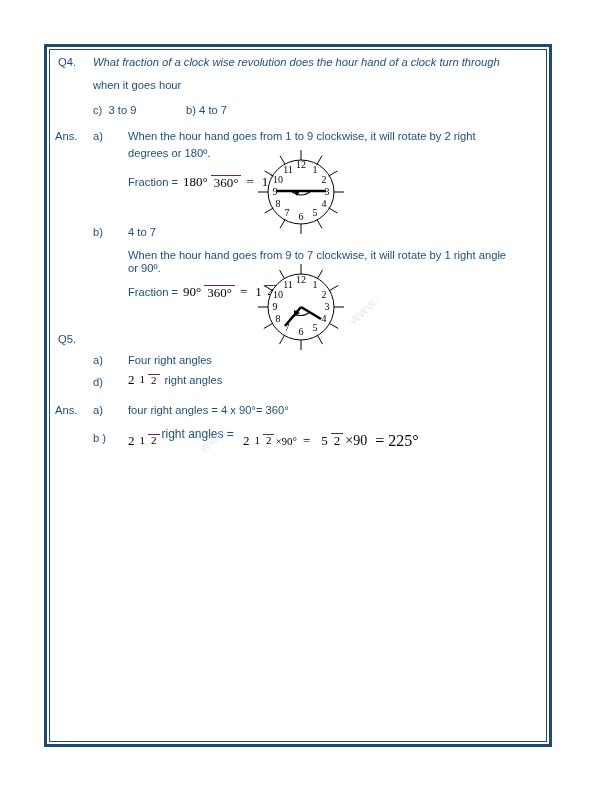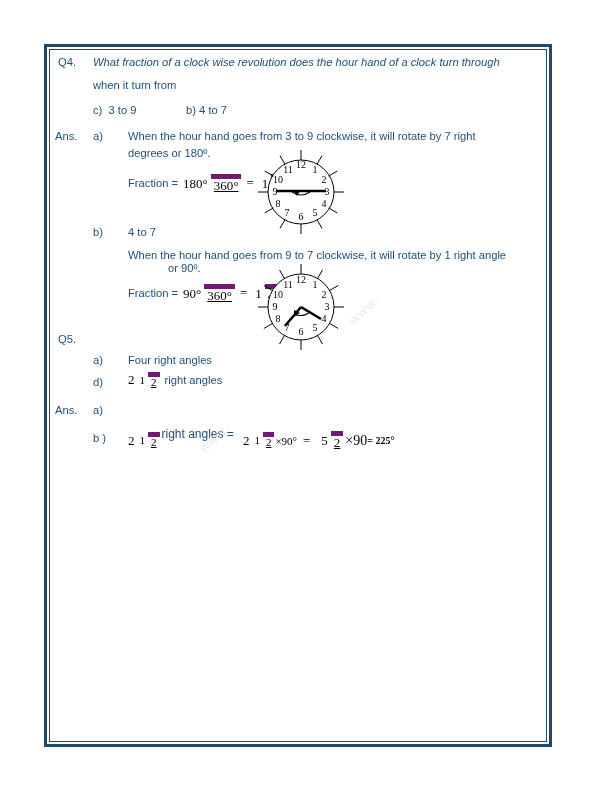--- a/index.html
+++ b/index.html
@@ -64,21 +64,21 @@
     align-items: center;
   }
   .frac {
     display: inline-flex;
     align-items: center;
     vertical-align: middle;
     margin: 0 2px;
     line-height: 1.06;
   }
   .frac > .num { padding: 0 3px; }
-  .frac > .den { padding: 0 3px; border-top: 5px solid #701a75; text-decoration: underline; }
+  .frac > .den { padding: 0 3px; border-top: 1px solid #701a75; }
   .mixed {
     display: inline-flex;
     align-items: center;
   }
   .mixed .whole { margin-right: 1px; }
   .mixed .frac { font-size: 11px; margin: 0 1px; }
 
   
   .clock { position: absolute; }
 
@@ -100,28 +100,28 @@
 <body>
 
 <div id="page-frame">
   <div id="page-frame-inner"></div>
 </div>
 
 <div id="content" style="position:absolute;left:44px;top:44px;">
 
   <div class="txt" style="left:14px; top:10px;">Q4.</div>
   <div class="txt" style="left:49px; top:10px;font-style:italic;">What fraction of a clock wise revolution does the hour hand of a clock turn through</div>
-  <div class="txt" style="left:49px; top:33px;">when it turn from</div>
+  <div class="txt" style="left:49px; top:33px;">when it goes hour</div>
 
   <div class="txt" style="left:49px; top:58px;">c)  3 to 9</div>
   <div class="txt" style="left:142px; top:58px;">b) 4 to 7</div>
 
   <div class="txt" style="left:11px; top:84px;">Ans.</div>
   <div class="txt" style="left:49px; top:84px;">a)</div>
-  <div class="txt" style="left:84px; top:84px;">When the hour hand goes from 3 to 9 clockwise, it will rotate by 7 right</div>
+  <div class="txt" style="left:84px; top:84px;">When the hour hand goes from 1 to 9 clockwise, it will rotate by 2 right</div>
   <div class="txt" style="left:84px; top:101px;">degrees or 180º.</div>
 
   <div class="math" style="left:84px; top:130px;">
     <span style="font-family:'Liberation Sans',sans-serif;font-size:11.2px;color:#1f4e79;">Fraction =</span>
     <span class="frac">
       <span class="num">180°</span>
       <span class="den">360°</span>
     </span>
     <span style="margin:0 3px;">=</span>
     <span class="frac">
@@ -163,21 +163,21 @@
       </g>
       <line x1="22" y1="45" x2="72" y2="45" stroke="#000000" stroke-width="2.4"></line>
       <path d="M 38 46 Q 47 52 56 46" fill="none" stroke="#000000" stroke-width="1.1"></path>
       <polygon points="40,45 46,45 43,50" fill="#000000"></polygon>
     </svg>
   </div>
 
   <div class="txt" style="left:49px; top:180px;">b)</div>
   <div class="txt" style="left:84px; top:180px;">4 to 7</div>
   <div class="txt" style="left:84px; top:203px;">When the hour hand goes from 9 to 7 clockwise, it will rotate by 1 right angle</div>
-  <div class="txt" style="left:84px; top:216px;margin-left:40px;">or 90º.</div>
+  <div class="txt" style="left:84px; top:216px;">or 90º.</div>
 
   <div class="math" style="left:84px; top:240px;">
     <span style="font-family:'Liberation Sans',sans-serif;font-size:11.2px;color:#1f4e79;">Fraction  =</span>
     <span class="frac">
       <span class="num">90°</span>
       <span class="den">360°</span>
     </span>
     <span style="margin:0 3px;">=</span>
     <span class="frac">
       <span class="num">1</span>
@@ -235,20 +235,21 @@
       <span class="frac">
         <span class="num">1</span>
         <span class="den">2</span>
       </span>
     </span>
     <span style="font-family:'Liberation Sans',sans-serif;font-size:11.2px;color:#1f4e79;margin-left:4px;">right angles</span>
   </div>
 
   <div class="txt" style="left:11px; top:358px;">Ans.</div>
   <div class="txt" style="left:49px; top:358px;">a)</div>
+  <div class="txt" style="left:84px; top:358px;">four right angles = 4 x 90°= 360°</div>
 
   <div class="txt" style="left:49px; top:386px;">b )</div>
   <div class="math" style="left:84px; top:383px;">
     <span class="mixed">
       <span class="whole">2</span>
       <span class="frac">
         <span class="num">1</span>
         <span class="den">2</span>
       </span>
     </span>
@@ -260,19 +261,19 @@
         <span class="den">2</span>
       </span>
     </span>
     <span style="font-size:11px;">×90°</span>
     <span style="margin:0 6px;">=</span>
     <span class="frac">
       <span class="num">5</span>
       <span class="den">2</span>
     </span>
     <span style="font-size:14px;">×90</span>
-    <span style="margin-left:0;font-size:10px;font-weight:bold;">= 225°</span>
+    <span style="margin-left:8px;font-size:16px;">= 225°</span>
   </div>
 
   <div class="watermark" style="left:152px; top:400px;">www.</div>
   <div class="watermark" style="left:302px; top:272px;">www.</div>
 
 </div>
 
 </body></html>

